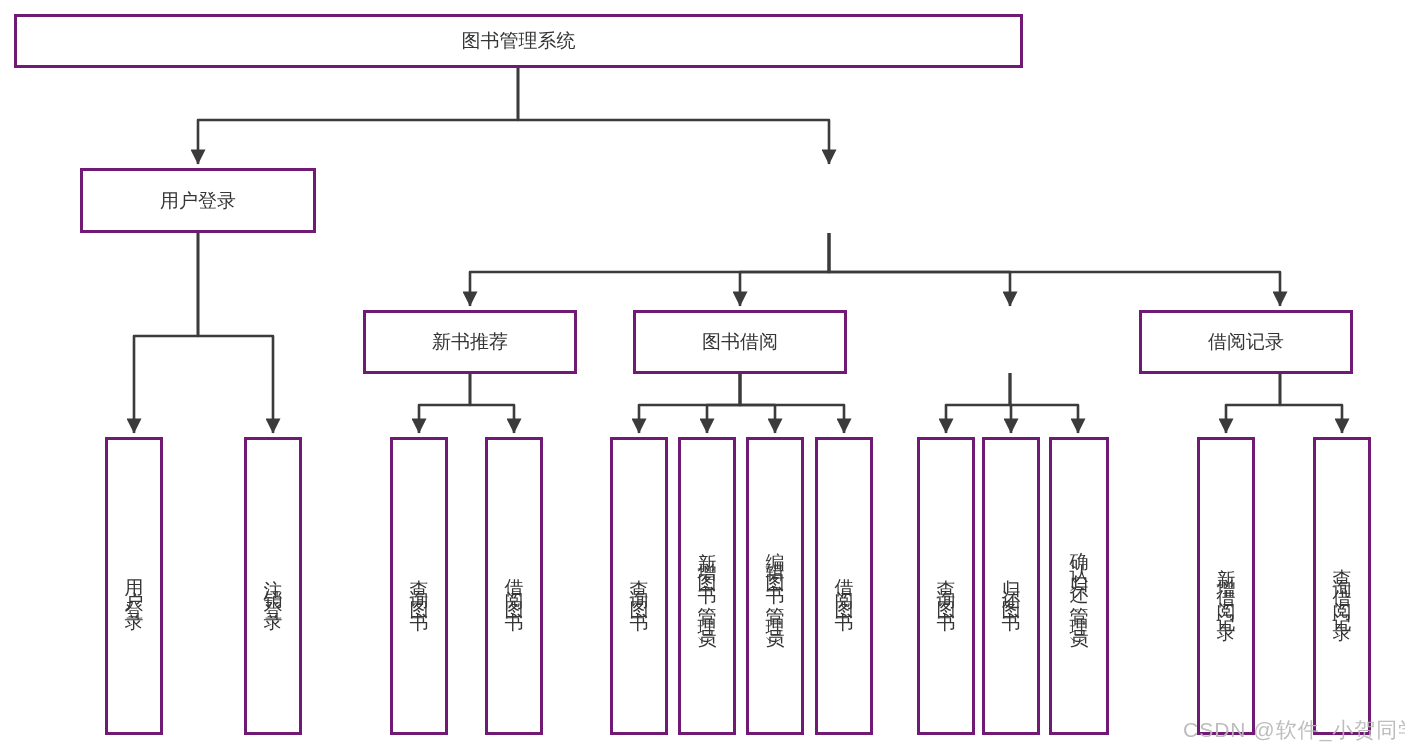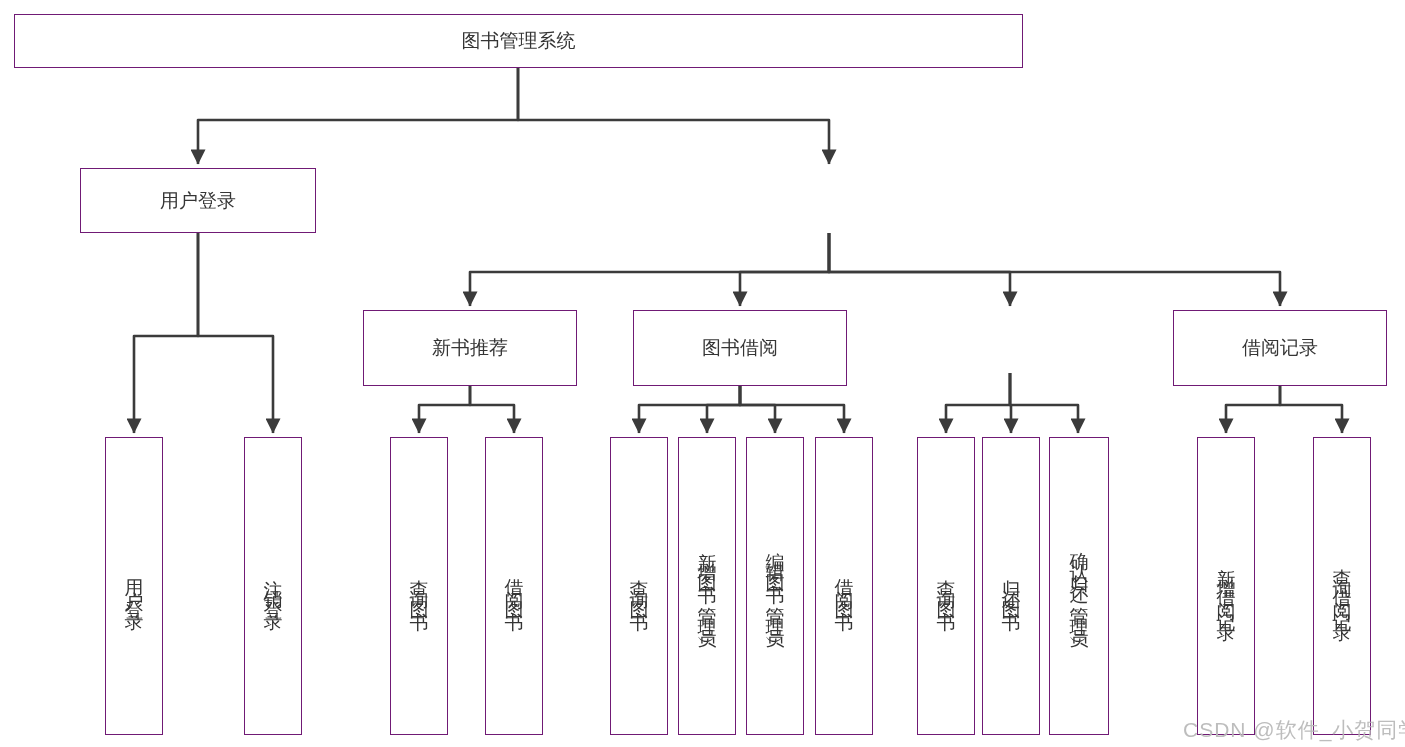--- a/index.html
+++ b/index.html
@@ -8,39 +8,39 @@
     width:1405px;height:747px;
     background:#ffffff;
     font-family:"Liberation Sans","DejaVu Sans",sans-serif;
     overflow:hidden;
   }
   svg.wires{position:absolute;left:0;top:0;z-index:1;}
   .node{
     position:absolute;
     box-sizing:border-box;
     background:#ffffff;
-    border:1px solid #701a75;
+    border:3px solid #701a75;
     color:#353535;
     display:flex;
     align-items:center;
     justify-content:center;
     font-size:19px;
     line-height:1.25;
     z-index:2;
     text-align:center;
   }
   .vnode{
     writing-mode:vertical-rl;
     text-orientation:mixed;
     letter-spacing:11px;
     width:58px;
     top:437px;
     height:298px;
   }
-  .lvl3{top:310px;width:214px;height:76px;}
+  .lvl3{top:310px;width:214px;height:64px;}
   .watermark{
     position:absolute;
     left:1183px;
     top:716px;
     z-index:5;
     font-size:21px;
     color:rgba(185,185,185,0.95);
     letter-spacing:1px;
     white-space:nowrap;
   }
@@ -85,21 +85,21 @@
       <path d="M1280,373 L1280,405 L1342,405 L1342,433" marker-end="url(#arrow)"></path>
     </g>
   </svg>
 
   <div class="node" style="left:14px;top:14px;width:1009px;height:54px;">图书管理系统</div>
 
   <div class="node" style="left:80px;top:168px;width:236px;height:65px;">用户登录</div>
 
   <div class="node lvl3" style="left:363px;">新书推荐</div>
   <div class="node lvl3" style="left:633px;">图书借阅</div>
-  <div class="node lvl3" style="left:1173px;">借阅记录</div>
+  <div class="node lvl3" style="left:1139px;">借阅记录</div>
 
   <div class="node vnode" style="left:105px;">用户登录</div>
   <div class="node vnode" style="left:244px;">注销登录</div>
 
   <div class="node vnode" style="left:390px;">查询图书</div>
   <div class="node vnode" style="left:485px;">借阅图书</div>
 
   <div class="node vnode" style="left:610px;">查询图书</div>
   <div class="node vnode" style="left:678px;">新增图书（管理员）</div>
   <div class="node vnode" style="left:746px;">编辑图书（管理员）</div>

